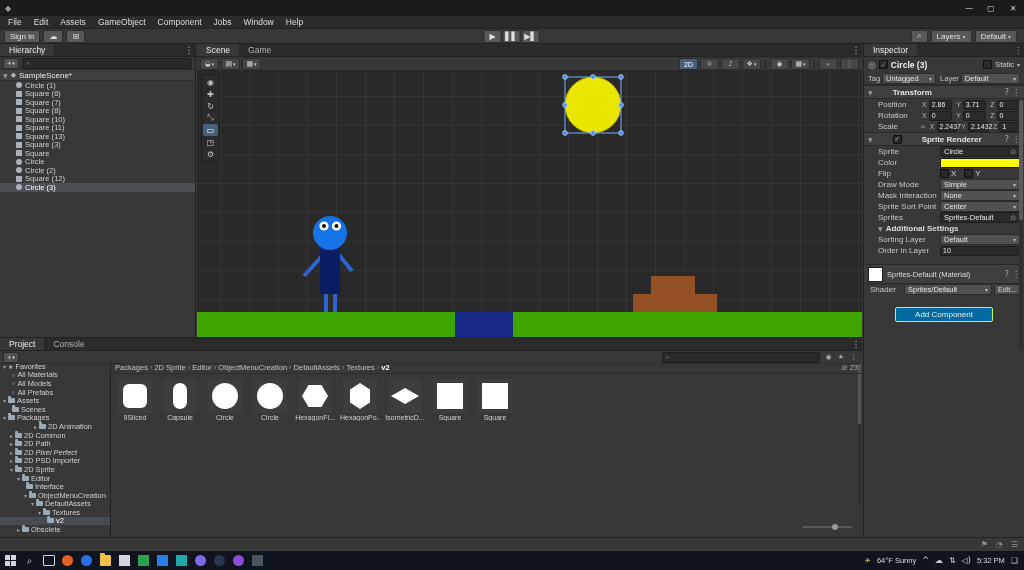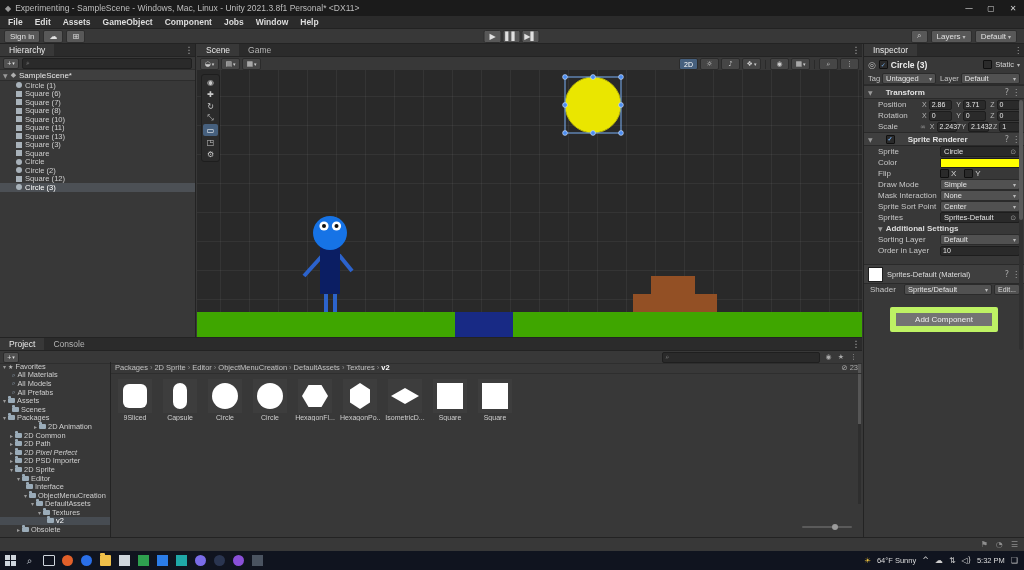--- a/index.html
+++ b/index.html
@@ -6,21 +6,21 @@
   #app{position:relative;width:1024px;height:570px;overflow:hidden;background:#383838;
        font-family:"Liberation Sans",sans-serif;color:#d2d2d2;font-size:9px;}
   .g{font-family:"DejaVu Sans",sans-serif;}
   
   #titlebar{position:absolute;left:0;top:0;width:1024px;height:16px;background:#1b1b1b;
             display:flex;align-items:center;gap:4px;padding-left:5px;box-sizing:border-box;}
   #titlebar .title{font-size:8.5px;color:#bdbdbd;white-space:nowrap;}
   .win-controls{margin-left:auto;display:flex;height:100%;}
   .win-btn{width:22px;display:flex;align-items:center;justify-content:center;color:#cfcfcf;font-size:8px;}
   #menubar{position:absolute;left:0;top:16px;width:1024px;height:13px;background:#2b2b2b;
-           display:flex;align-items:center;padding-left:2px;box-sizing:border-box;border-bottom:1px solid #222;font-weight:bold;}
+           display:flex;align-items:center;padding-left:2px;box-sizing:border-box;border-bottom:1px solid #222;}
   .menu-item{padding:0 6px;font-size:8.5px;color:#dddddd;}
   #maintoolbar{position:absolute;left:0;top:29px;width:1024px;height:15px;background:#383838;
                border-bottom:1px solid #232323;display:flex;align-items:center;padding:0 4px;box-sizing:border-box;}
   .tbtn{height:11px;background:#585858;border:1px solid #2e2e2e;border-radius:2px;display:flex;
         align-items:center;justify-content:center;font-size:8px;color:#e0e0e0;padding:0 5px;margin-right:3px;gap:2px;}
   .tbtn .caret{font-size:6px;color:#bbb;}
   #play-group{position:absolute;left:50%;transform:translateX(-50%);display:flex;}
   #play-group .tbtn{width:16px;padding:0;margin-right:1px;}
   #toolbar-right{margin-left:auto;display:flex;align-items:center;}
   
@@ -65,37 +65,37 @@
              border-left:1px solid #232323;box-sizing:border-box;font-size:8px;}
   .ihead{display:flex;align-items:center;gap:3px;height:13px;padding:1px 4px;}
   .ihead .name{font-weight:bold;color:#eee;font-size:8.5px;flex:1;}
   .cb{width:7px;height:7px;background:#2a2a2a;border:1px solid #0f0f0f;border-radius:1px;flex:none;
       display:flex;align-items:center;justify-content:center;color:#6fa8e8;font-size:6px;line-height:1;}
   .tagrow{display:flex;align-items:center;gap:2px;height:12px;padding:0 4px;border-bottom:1px solid #2c2c2c;}
   .dd{height:9px;background:#515151;border:1px solid #2b2b2b;border-radius:2px;display:flex;
       align-items:center;padding:0 3px;color:#e3e3e3;gap:2px;font-size:7.5px;}
   .dd .caret{margin-left:auto;font-size:6px;color:#bbb;}
   .sect{display:flex;align-items:center;height:12px;background:#3f3f3f;border-top:1px solid #2a2a2a;
-        border-bottom:1px solid #2a2a2a;padding:0 4px;gap:13px;font-weight:bold;color:#e2e2e2;}
+        border-bottom:1px solid #2a2a2a;padding:0 4px;gap:20px;font-weight:bold;color:#e2e2e2;}
   .sect .tail{margin-left:auto;display:flex;gap:3px;color:#aaa;font-weight:normal;}
   .irow{display:flex;align-items:center;height:11px;padding:0 4px 0 14px;gap:2px;}
   .ilabel{width:60px;flex:none;color:#c6c6c6;white-space:nowrap;overflow:hidden;}
   .tlabel{width:40px;flex:none;color:#c6c6c6;}
   .axis{color:#b5b5b5;margin-left:2px;font-size:7px;}
   .numf{flex:1;min-width:0;height:8px;background:#2a2a2a;border:1px solid #1d1d1d;border-radius:2px;
         padding:0 2px;display:flex;align-items:center;color:#e6e6e6;font-size:7px;}
   .objf{flex:1;height:9px;background:#2a2a2a;border:1px solid #1d1d1d;border-radius:2px;display:flex;
         align-items:center;padding:0 3px;color:#e3e3e3;font-size:7.5px;gap:2px;}
   .objf .pick{margin-left:auto;color:#9a9a9a;font-size:7px;}
   .swatch{flex:1;height:8px;border:1px solid #1d1d1d;border-radius:1px;}
   .sub{display:flex;align-items:center;height:11px;padding-left:14px;gap:3px;font-weight:bold;color:#dcdcdc;}
   .mathead{display:flex;align-items:center;gap:4px;height:18px;background:#3f3f3f;margin-top:8px;
            border-top:1px solid #2a2a2a;border-bottom:1px solid #2a2a2a;padding:0 4px;}
   .matthumb{width:13px;height:13px;background:#fff;border:1px solid #1d1d1d;flex:none;}
-  .addc{width:96px;height:13px;margin:12px auto 0;background:#737373;border:6px solid #bef264;border-radius:2px;
+  .addc{width:96px;height:13px;margin:12px auto 0;background:#0369a1;border:1px solid #bef264;border-radius:2px;
         display:flex;align-items:center;justify-content:center;color:#eee;font-size:8px;}
   #insp-scroll{position:absolute;right:1px;top:56px;width:4px;height:250px;background:#303030;border-radius:2px;}
   #insp-scroll .thumb{width:4px;height:120px;background:#5a5a5a;border-radius:2px;}
   
   #project{position:absolute;left:0;top:337px;width:862px;height:200px;background:#383838;
            border-top:1px solid #232323;box-sizing:border-box;}
   #ptree{position:absolute;left:0;top:24px;width:110px;bottom:0;border-right:1px solid #232323;overflow:hidden;}
   .trow{height:8.6px;display:flex;align-items:center;gap:2px;font-size:7.4px;color:#cfcfcf;white-space:nowrap;}
   .trow.sel{background:#474c52;color:#fff;}
   .folder{width:7px;height:5px;background:#9aabb8;border-radius:1px;position:relative;flex:none;}
@@ -139,21 +139,20 @@
   #tray .tico{color:#cfcfcf;font-size:8px;}
   .sun{color:#f3c73f;}
 </style>
 </head>
 <body>
 
 <div id="app">
 
   <div id="titlebar">
     <span class="g" style="font-size:8px;color:#9a9a9a;">◆</span>
-    <span class="title">Experimenting - SampleScene - Windows, Mac, Linux - Unity 2021.3.8f1 Personal* &lt;DX11&gt;</span>
     <div class="win-controls">
       <div class="win-btn g">—</div>
       <div class="win-btn g">▢</div>
       <div class="win-btn g">✕</div>
     </div>
   </div>
 
   <div id="menubar">
       <div class="menu-item">File</div>
       <div class="menu-item">Edit</div>

